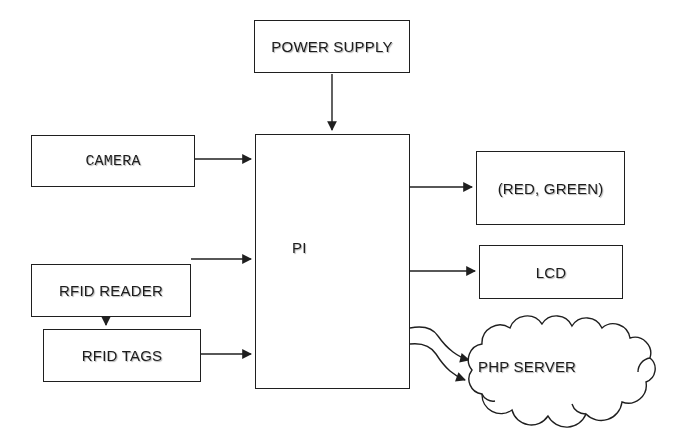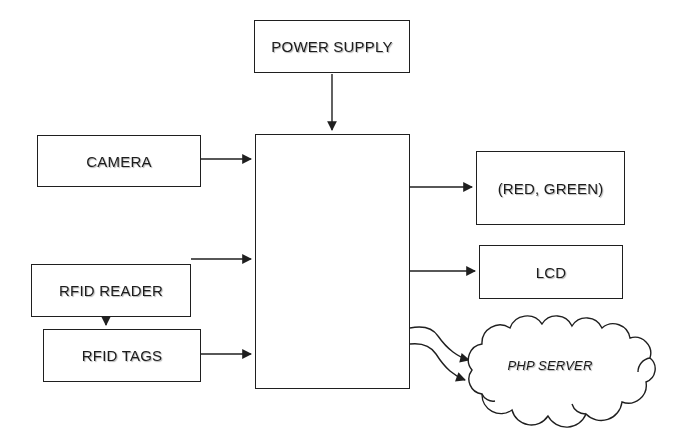--- a/index.html
+++ b/index.html
@@ -30,21 +30,21 @@
     box-sizing: border-box;
     display: flex;
     align-items: center;
     justify-content: center;
     text-align: center;
     font-size: 15px;
     letter-spacing: 0.2px;
     text-shadow: 1px 1px 1px rgba(0,0,0,0.30);
   }
   #node-power-supply { left: 254px; top: 20px;  width: 156px; height: 53px; }
-  #node-camera       { left: 37px;  top: 135px; width: 164px; height: 52px; }
+  #node-camera       { left: 31px;  top: 135px; width: 164px; height: 52px; font-family: Liberation Mono, monospace; }
   #node-rfid-reader  { left: 31px;  top: 234px; width: 160px; height: 53px; margin-top: 30px; }
   #node-rfid-tags    { left: 33px;  top: 329px; width: 158px; height: 53px; margin-left: 10px; }
   #node-raspberry-pi { left: 255px; top: 134px; width: 155px; height: 255px;
                        align-items: flex-start; justify-content: flex-start; }
   #node-traffic-light{ left: 476px; top: 151px; width: 149px; height: 74px; }
   #node-lcd          { left: 479px; top: 245px; width: 144px; height: 54px; }
 
   .pi-label {
     position: absolute;
     left: 36px;
@@ -53,25 +53,24 @@
     line-height: 24px;
   }
   .two-line {
     line-height: 37px;
   }
   .cloud-label {
     position: absolute;
     left: 478px;
     top: 358px;
     width: 144px;
-    text-align: center;
-    font-size: 13px;
+    text-align: left;
+    font-size: 15px;
     letter-spacing: 0.2px;
     text-shadow: 1px 1px 1px rgba(0,0,0,0.30);
-    font-style: italic;
   }
 </style>
 </head>
 <body>
 
 <div id="canvas">
 
   <svg id="connector-layer" viewBox="0 0 684 432" xmlns="http://www.w3.org/2000/svg">
     <defs>
       <marker id="arrowhead" viewBox="0 0 10 10" refX="9" refY="5" markerWidth="9" markerHeight="7" orient="auto">
@@ -121,20 +120,21 @@
   <div class="box" id="node-rfid-reader">
     <span>RFID READER</span>
   </div>
 
   <div class="box" id="node-rfid-tags">
     <span>RFID TAGS</span>
   </div>
 
   <div class="box" id="node-raspberry-pi">
     <div class="pi-label">
+      <div>PI</div>
     </div>
   </div>
 
   <div class="box" id="node-traffic-light">
     <div class="two-line">
       <div>(RED, GREEN)</div>
     </div>
   </div>
 
   <div class="box" id="node-lcd">

